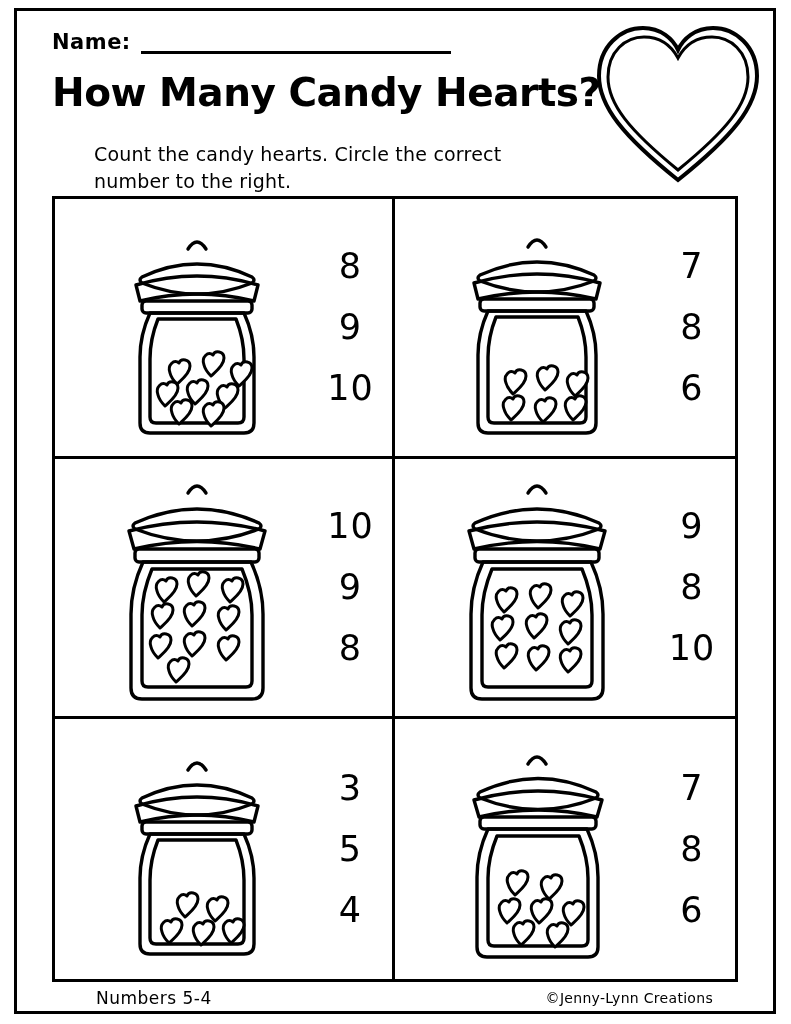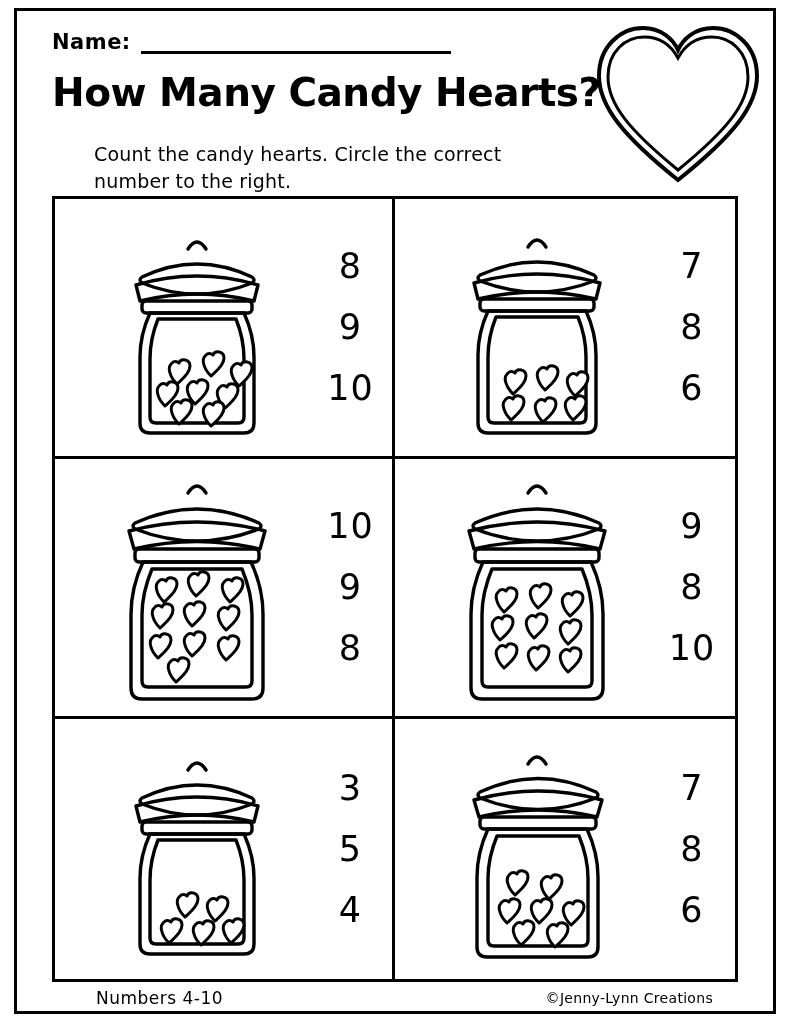--- a/index.html
+++ b/index.html
@@ -363,15 +363,15 @@
       </div>
       <div class="choices">
         <div class="choice">7</div>
         <div class="choice">8</div>
         <div class="choice">6</div>
       </div>
     </div>
 
   </div>
 
-  <div class="footer-left">Numbers 4-10</div>
+  <div class="footer-left">Numbers 5-4</div>
   <div class="footer-right">©Jenny-Lynn Creations</div>
 </div>
 
 </body></html>

